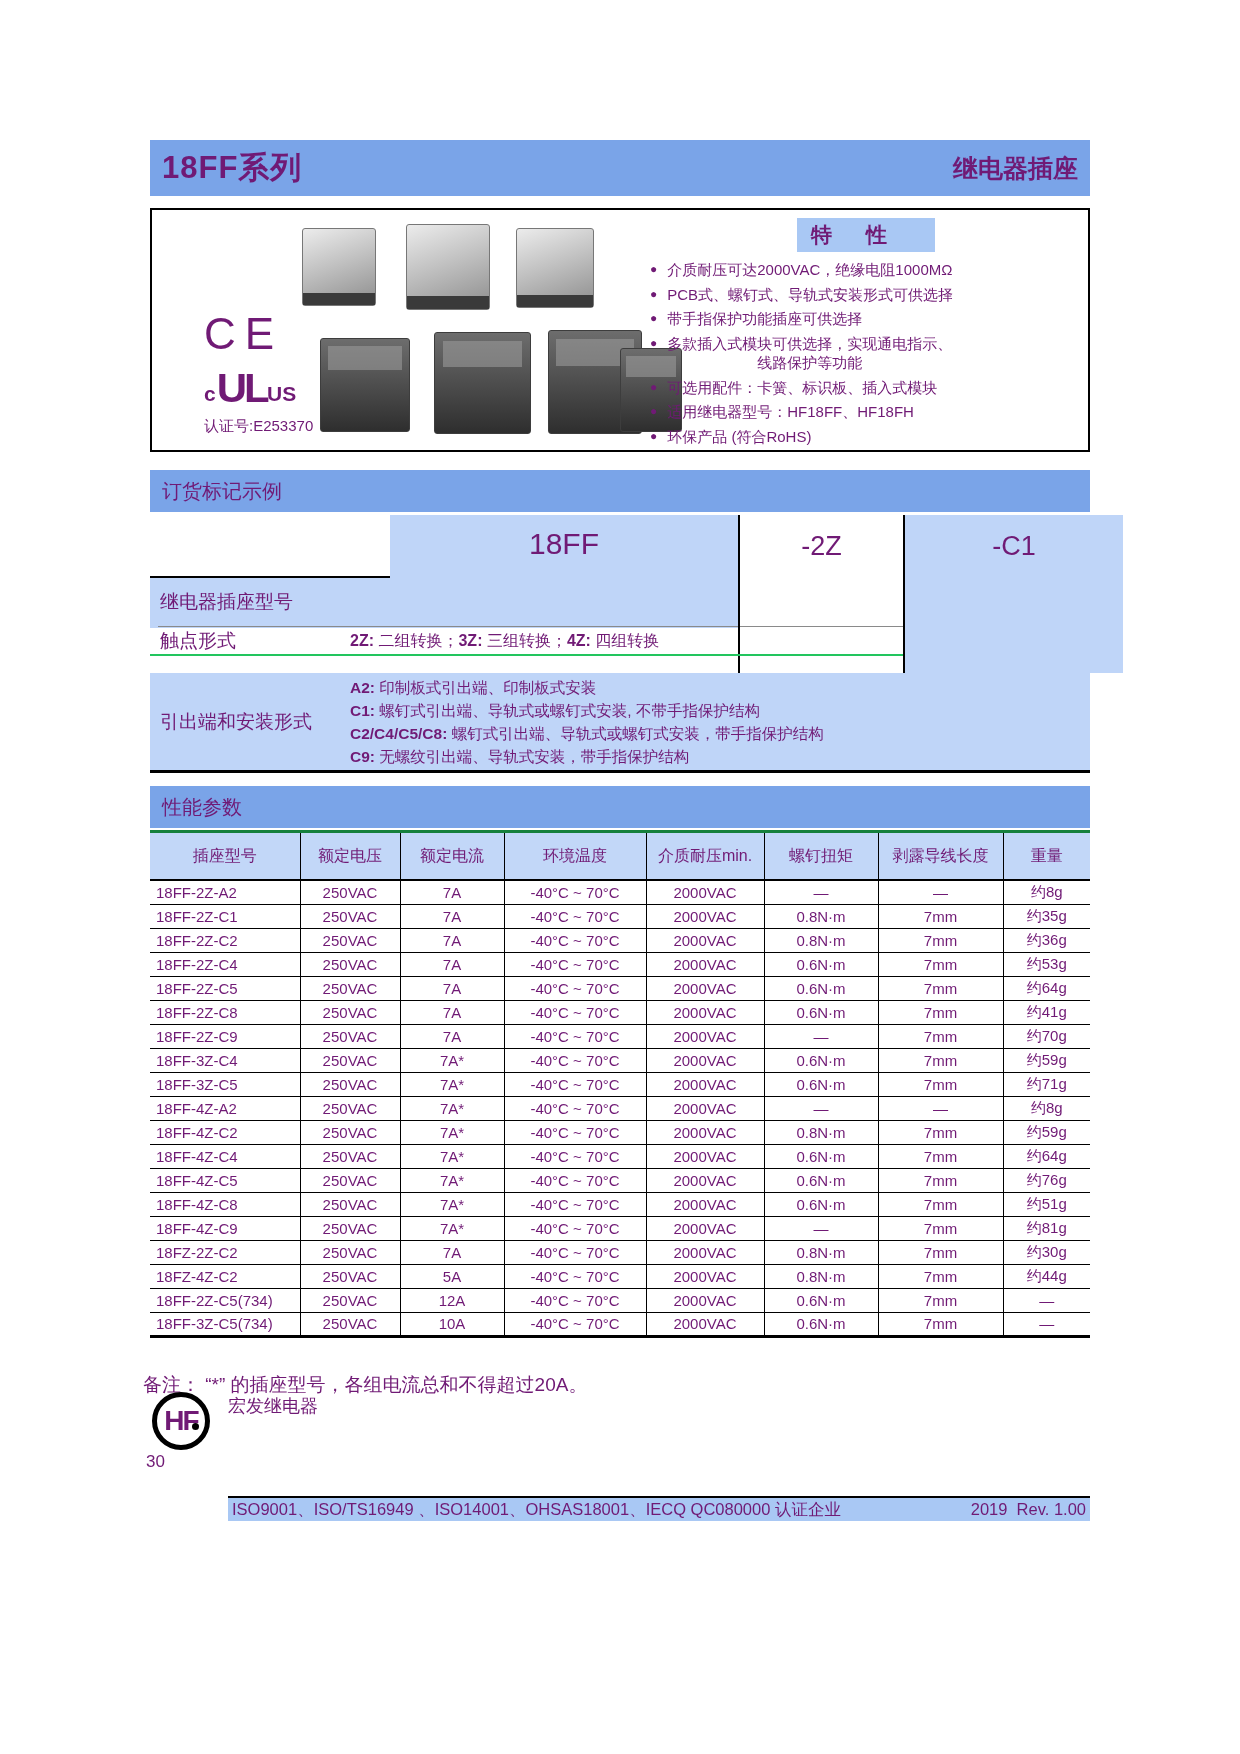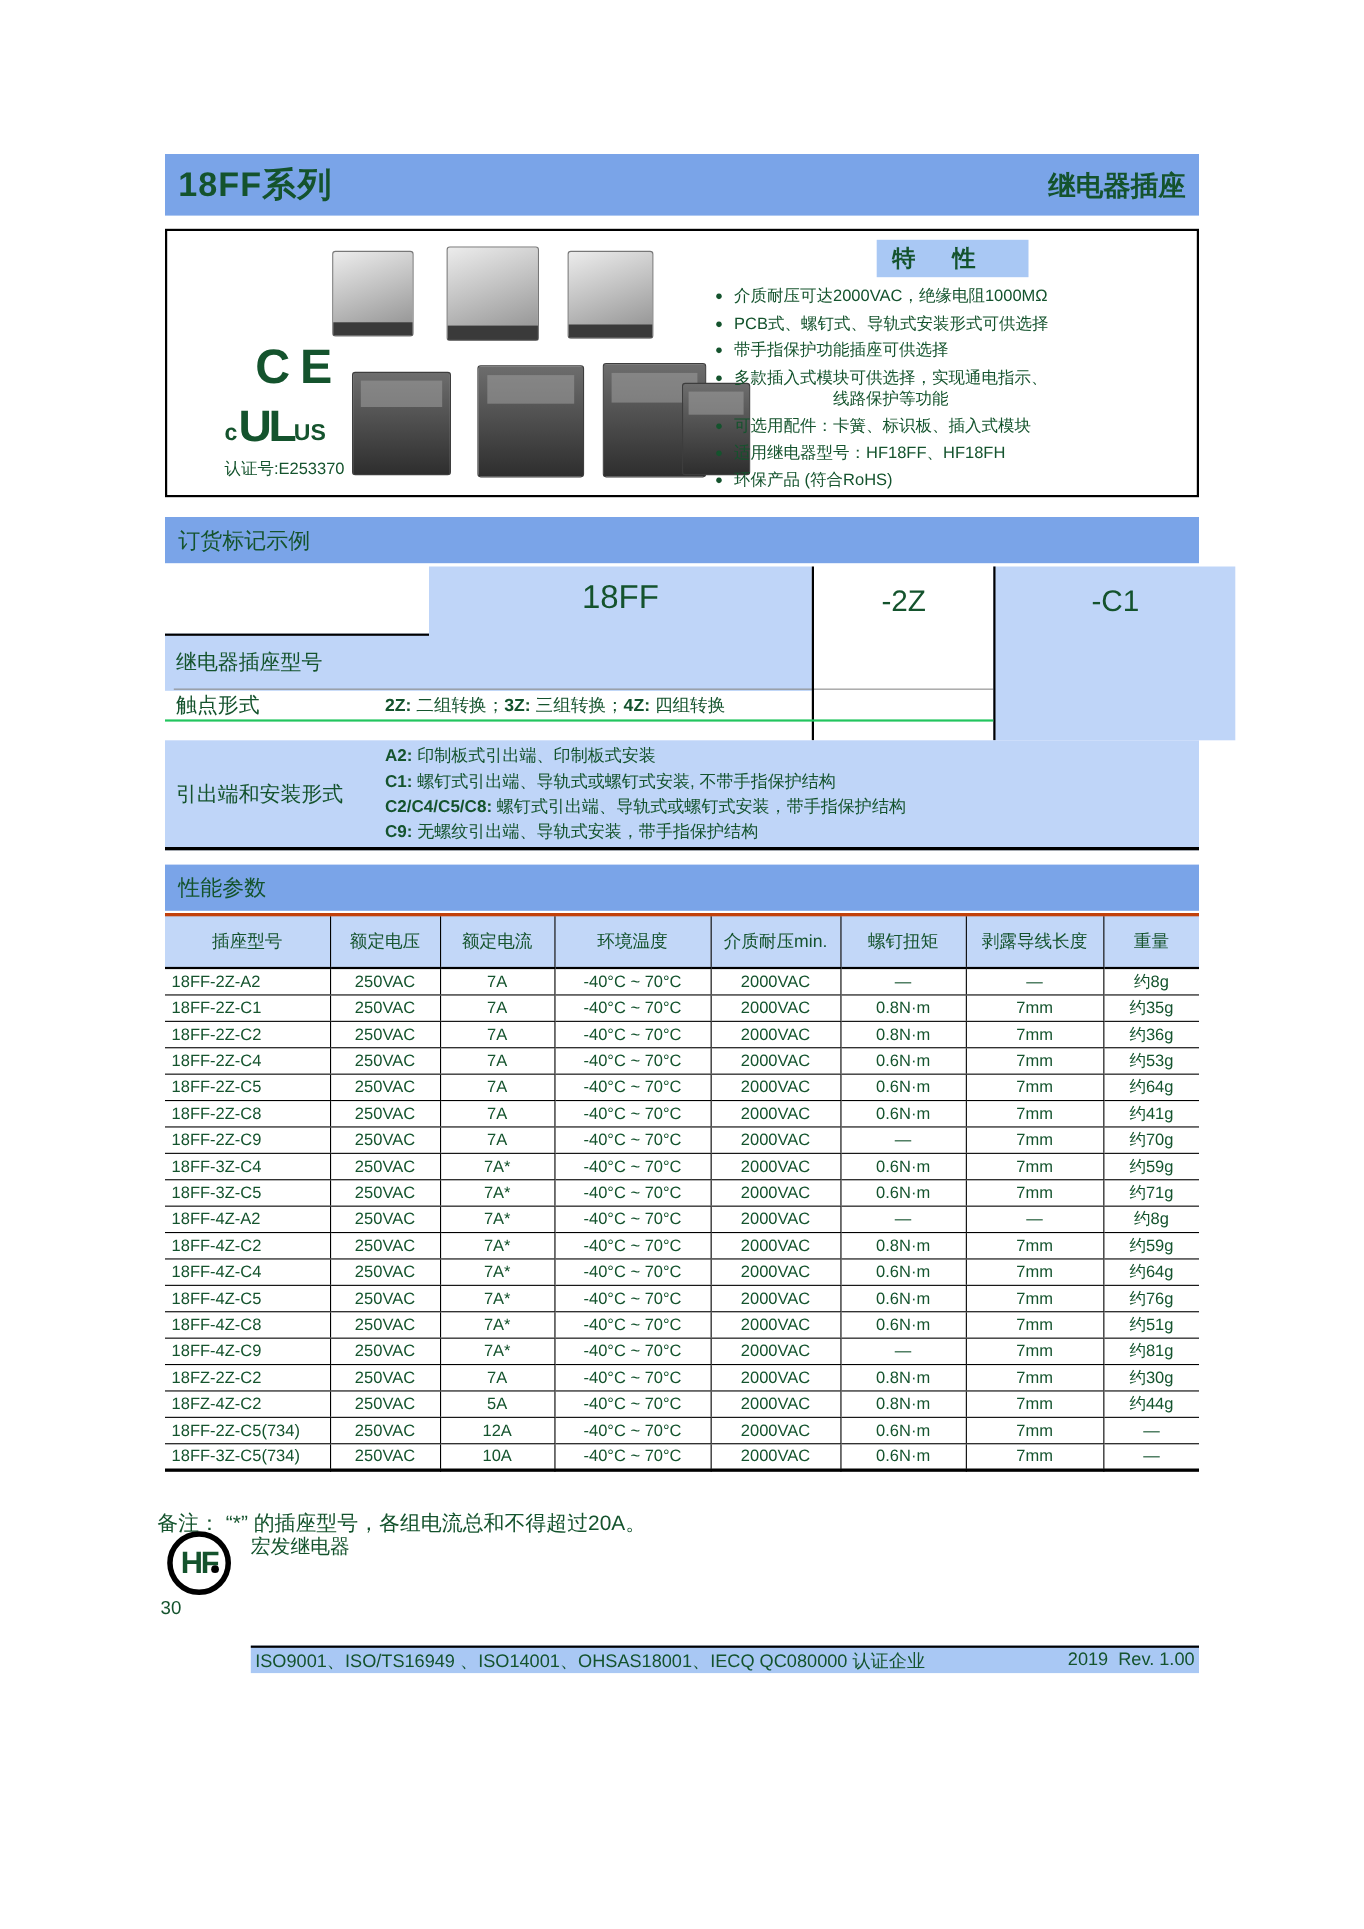--- a/index.html
+++ b/index.html
@@ -1,17 +1,17 @@
 <!DOCTYPE html>
 <html><head>
 <meta charset="utf-8">
 <style>
   html,body{margin:0;padding:0;background:#888;}
   .page{width:1240px;height:1754px;position:relative;background:#fff;
-        font-family:"Liberation Sans","DejaVu Sans",sans-serif;color:#14532d;
+        font-family:"Liberation Sans","DejaVu Sans",sans-serif;color:#701a75;
         margin:0 auto;overflow:hidden;}
   
   .titlebar{position:absolute;left:150px;top:140px;width:940px;height:56px;
             background:#7AA4E8;display:flex;justify-content:space-between;
             align-items:center;padding:0 12px;box-sizing:border-box;}
   .title-left{font-size:31px;font-weight:bold;letter-spacing:1px;}
   .title-right{font-size:25px;font-weight:bold;}
   
   .featbox{position:absolute;left:150px;top:208px;width:940px;height:244px;
            border:2px solid #000;box-sizing:border-box;}
@@ -20,21 +20,21 @@
   .ph.relay{background:linear-gradient(160deg,#ececec 0%,#c2c2c2 45%,#8d8d8d 100%);
             border:1px solid #777;}
   .ph.relay::after{content:"";position:absolute;left:0;right:0;bottom:0;height:16%;
             background:#3a3a3a;}
   .ph.socket{background:linear-gradient(#6d6d6d,#2e2e2e);border:1px solid #3d3d3d;}
   .ph.socket::before{content:"";position:absolute;left:8%;top:8%;width:84%;height:26%;
             background:#9a9a9a;opacity:.6;}
   .cert-col{position:absolute;left:0;top:0;width:230px;height:100%;box-sizing:border-box;
             display:flex;flex-direction:column;justify-content:flex-end;
             padding:0 0 14px 52px;gap:13px;}
-  .ce{font-size:44px;letter-spacing:9px;font-weight:700;margin-left:28px;}
+  .ce{font-size:44px;letter-spacing:9px;font-weight:400;}
   .ul-row{display:flex;align-items:flex-end;gap:2px;}
   .ul-c{font-size:21px;font-weight:bold;line-height:1;}
   .ul-mark{font-size:40px;font-weight:bold;line-height:.8;letter-spacing:-3px;
            transform:scaleX(1.05);}
   .ul-us{font-size:21px;font-weight:bold;line-height:1;}
   .cert-no{font-size:15px;}
   .feat-col{position:absolute;right:0;top:0;width:438px;height:100%;box-sizing:border-box;
             padding:8px 6px 0 0;text-align:center;}
   .feat-label{display:inline-block;background:#A9C8F4;font-weight:bold;font-size:21px;
               padding:3px 34px 3px 14px;letter-spacing:14px;margin-bottom:8px;}
@@ -62,21 +62,21 @@
   .row-contact{left:0;top:113px;width:753px;height:28px;border-bottom:2px solid #22c55e;
               display:flex;align-items:center;font-size:19px;}
   .row-contact .lbl{width:190px;padding-left:10px;flex:none;}
   .row-contact .desc{font-size:16px;}
   .sec-mount{left:0;top:158px;width:940px;height:100px;background:#BFD5F8;
              border-bottom:3px solid #000;display:flex;align-items:center;}
   .sec-mount .lbl{width:190px;padding-left:10px;flex:none;font-size:19px;}
   .mount-lines{flex:1;font-size:15.5px;line-height:23px;}
   
   .perftable{position:absolute;left:150px;top:830px;width:940px;border-collapse:collapse;
-             border-top:3px solid #c2410c;border-bottom:3px solid #000;}
+             border-top:3px solid #15803d;border-bottom:3px solid #000;}
   .perftable th{background:#C2D7F8;font-weight:normal;font-size:16px;height:42px;
              border-bottom:2px solid #000;border-left:1px solid #000;padding:2px 3px;}
   .perftable th:first-child{border-left:none;}
   .perftable td{font-size:15px;height:24px;text-align:center;border-bottom:1px solid #000;
              border-left:1px solid #000;padding:1px 3px;box-sizing:border-box;}
   .perftable td:first-child{border-left:none;}
   .perftable td.model{text-align:left;padding-left:6px;}
   .note{position:absolute;left:143px;top:1372px;font-size:19px;}
   
   .logo{position:absolute;left:152px;top:1392px;width:58px;height:58px;border:5px solid #000;

